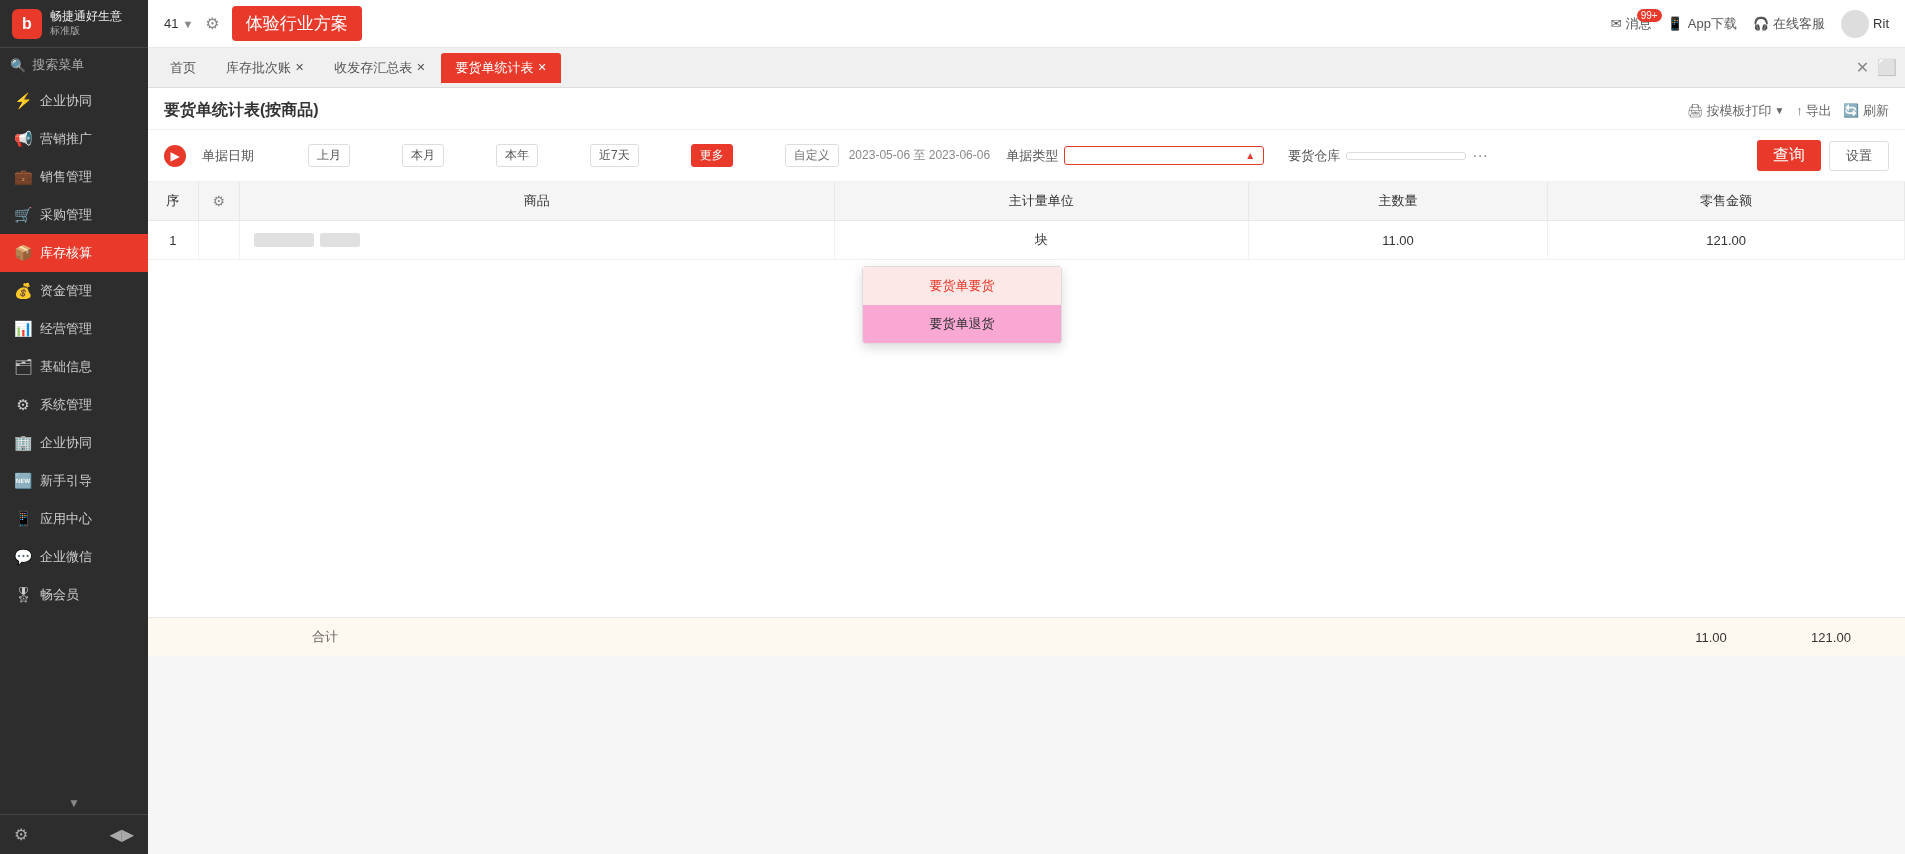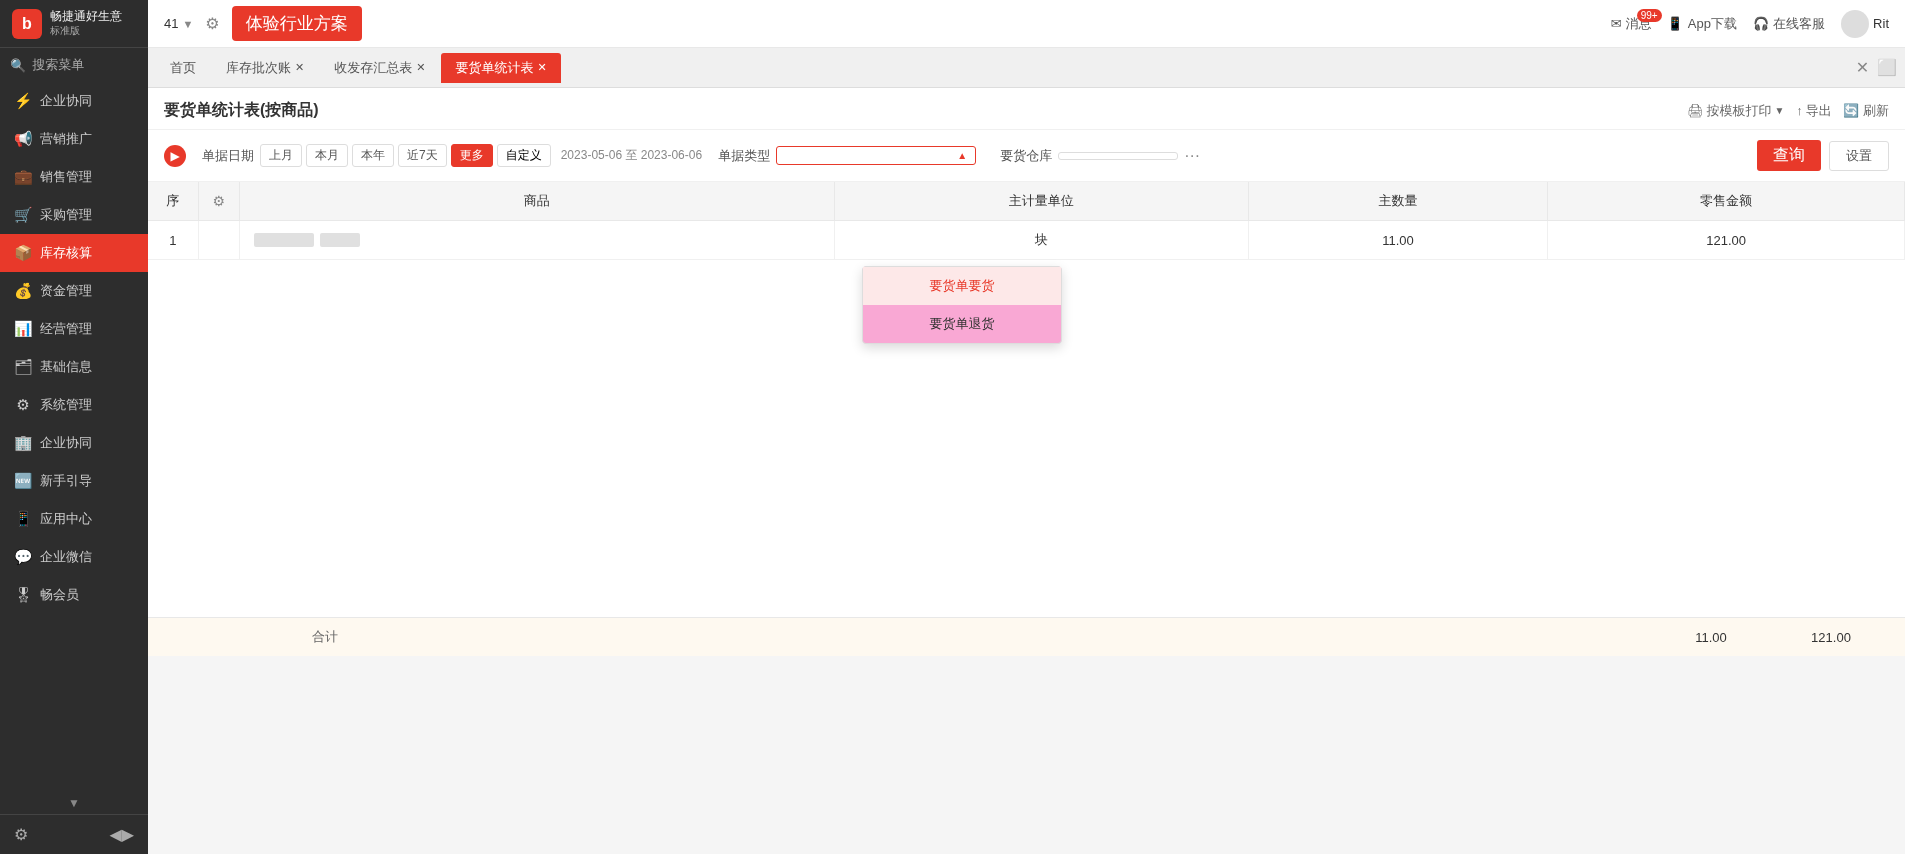--- a/index.html
+++ b/index.html
@@ -259,27 +259,28 @@
       gap: 4px;
     }
     .date-shortcut {
       padding: 2px 8px;
       border: 1px solid #ddd;
       border-radius: 3px;
       cursor: pointer;
       font-size: 12px;
       color: #555;
       background: #fff;
+      margin-left: 48px;
     }
     .date-shortcut.more {
       background: #e8392a;
       color: #fff;
       border-color: #e8392a;
     }
-    .date-shortcut.custom { color: #000000; }
+    .date-shortcut.custom { color: #737373; }
     .date-range-display { font-size: 12px; color: #888; margin-left: 4px; }
     .filter-type-group {
       display: flex;
       align-items: flex-end;
       gap: 6px;
       position: relative;
     }
     .filter-type-select {
       display: flex;
       align-items: center;

